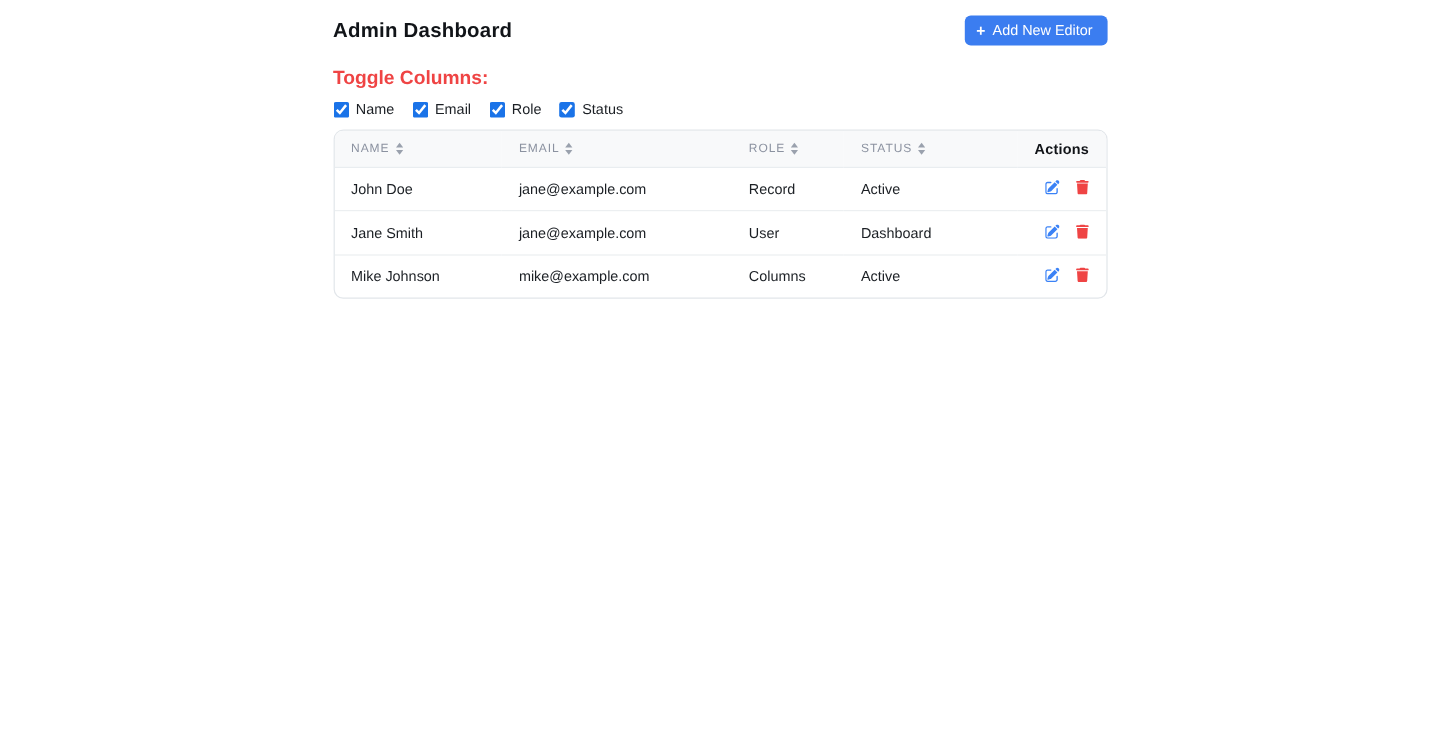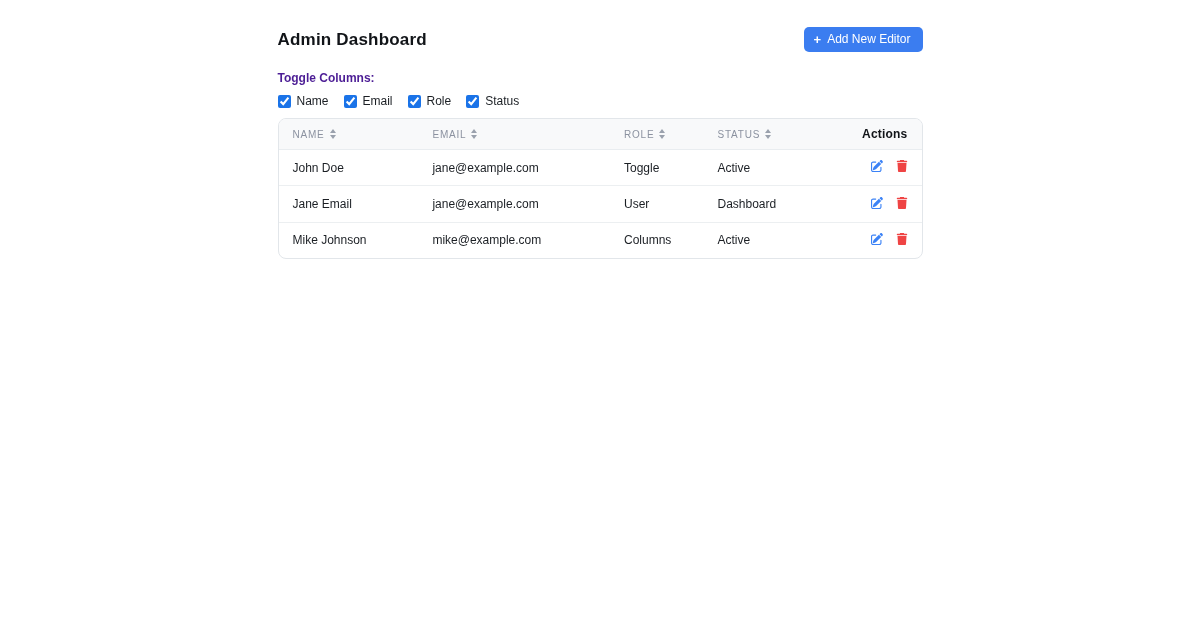--- a/index.html
+++ b/index.html
@@ -3,21 +3,21 @@
 <meta charset="utf-8">
 <style>
   * { margin: 0; padding: 0; box-sizing: border-box; }
   html, body { width: 1200px; height: 630px; background: #ffffff; }
   body {
     font-family: "Liberation Sans", "DejaVu Sans", sans-serif;
     color: #1b1f24;
   }
   .container {
     width: 645px;
-    margin: 14px auto;
+    margin: 0 auto;
     padding-top: 13px;
   }
   
   .page-header {
     display: flex;
     align-items: center;
     justify-content: space-between;
   }
   .page-title {
     font-size: 17px;
@@ -39,23 +39,23 @@
     cursor: pointer;
   }
   .add-btn .plus {
     font-size: 13px;
     font-weight: 700;
     line-height: 1;
   }
   
   .toggle-section { margin-top: 19px; }
   .toggle-label {
-    font-size: 12px;
-    font-weight: 700;
-    color: #4c1d95;
+    font-size: 16px;
+    font-weight: 700;
+    color: #ef4444;
   }
   .toggle-options {
     margin-top: 9px;
     display: flex;
     align-items: center;
     gap: 15px;
   }
   .toggle-option {
     display: inline-flex;
     align-items: center;
@@ -228,37 +228,37 @@
                 </span>
             </span>
           </th>
           <th class="actions-col">Actions</th>
         </tr>
       </thead>
       <tbody>
         <tr>
           <td>John Doe</td>
           <td>jane@example.com</td>
-          <td>Toggle</td>
+          <td>Record</td>
           <td>Active</td>
           <td class="actions-cell">
             <button class="icon-btn edit-icon">
                 <span><svg viewBox="0 0 512 512">
                     <path d="M471.6 21.7c-21.9-21.9-57.3-21.9-79.2 0L362.3 51.7l97.9 97.9 30.1-30.1c21.9-21.9 21.9-57.3 0-79.2L471.6 21.7zM338.1 75.8L122.9 291c-10.7 10.7-18.5 24-22.7 38.5L77.7 406.2c-2.1 7.3-.1 15.2 5.3 20.6s13.3 7.4 20.6 5.3l76.7-22.5c14.5-4.3 27.8-12.1 38.5-22.7L434.2 171.9 338.1 75.8zM88 64C39.4 64 0 103.4 0 152L0 424c0 48.6 39.4 88 88 88l272 0c48.6 0 88-39.4 88-88l0-112c0-13.3-10.7-24-24-24s-24 10.7-24 24l0 112c0 22.1-17.9 40-40 40L88 464c-22.1 0-40-17.9-40-40l0-272c0-22.1 17.9-40 40-40l112 0c13.3 0 24-10.7 24-24s-10.7-24-24-24L88 64z"></path>
                   </svg></span>
               </button>
             <button class="icon-btn delete-icon">
                 <span><svg viewBox="0 0 448 512">
                     <path d="M135.2 17.7L128 32 32 32C14.3 32 0 46.3 0 64S14.3 96 32 96l384 0c17.7 0 32-14.3 32-32s-14.3-32-32-32l-96 0-7.2-14.3C307.4 6.8 296.3 0 284.2 0L163.8 0c-12.1 0-23.2 6.8-28.6 17.7zM416 128L32 128 53.2 467c1.6 25.3 22.6 45 47.9 45l245.8 0c25.3 0 46.3-19.7 47.9-45L416 128z"></path>
                   </svg></span>
               </button>
           </td>
         </tr>
         <tr>
-          <td>Jane Email</td>
+          <td>Jane Smith</td>
           <td>jane@example.com</td>
           <td>User</td>
           <td>Dashboard</td>
           <td class="actions-cell">
             <button class="icon-btn edit-icon">
                 <span><svg viewBox="0 0 512 512">
                     <path d="M471.6 21.7c-21.9-21.9-57.3-21.9-79.2 0L362.3 51.7l97.9 97.9 30.1-30.1c21.9-21.9 21.9-57.3 0-79.2L471.6 21.7zM338.1 75.8L122.9 291c-10.7 10.7-18.5 24-22.7 38.5L77.7 406.2c-2.1 7.3-.1 15.2 5.3 20.6s13.3 7.4 20.6 5.3l76.7-22.5c14.5-4.3 27.8-12.1 38.5-22.7L434.2 171.9 338.1 75.8zM88 64C39.4 64 0 103.4 0 152L0 424c0 48.6 39.4 88 88 88l272 0c48.6 0 88-39.4 88-88l0-112c0-13.3-10.7-24-24-24s-24 10.7-24 24l0 112c0 22.1-17.9 40-40 40L88 464c-22.1 0-40-17.9-40-40l0-272c0-22.1 17.9-40 40-40l112 0c13.3 0 24-10.7 24-24s-10.7-24-24-24L88 64z"></path>
                   </svg></span>
               </button>
             <button class="icon-btn delete-icon">

